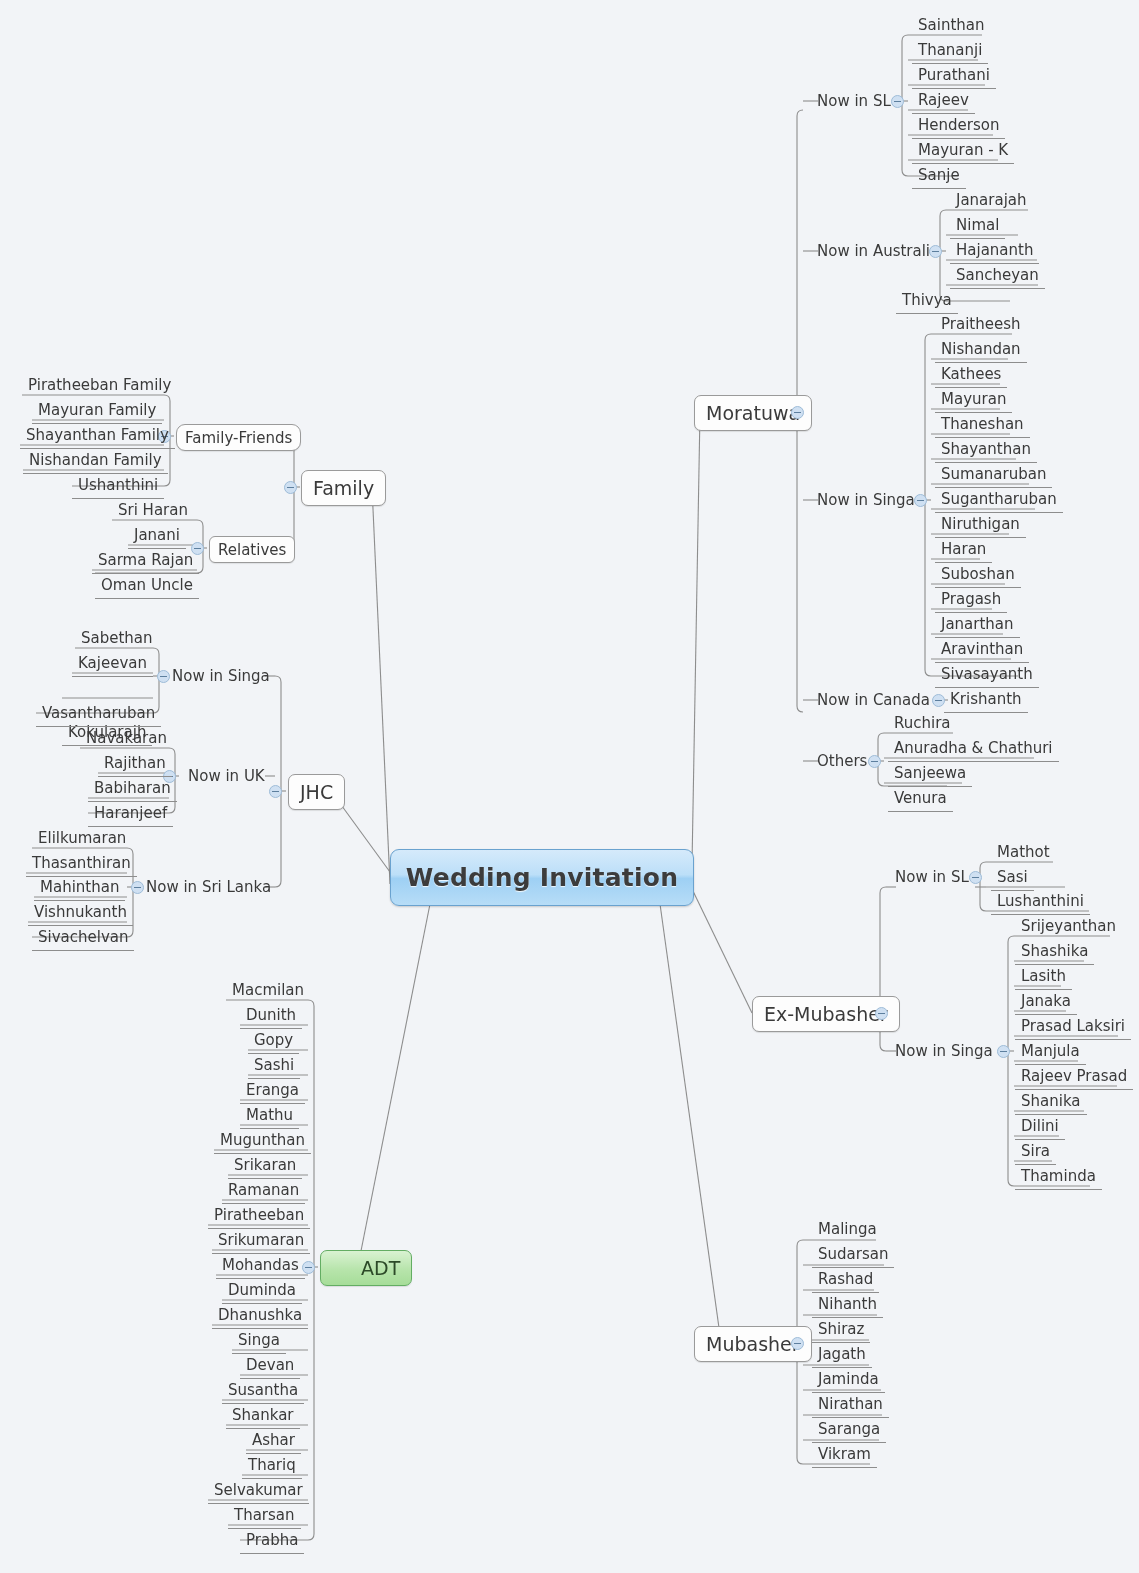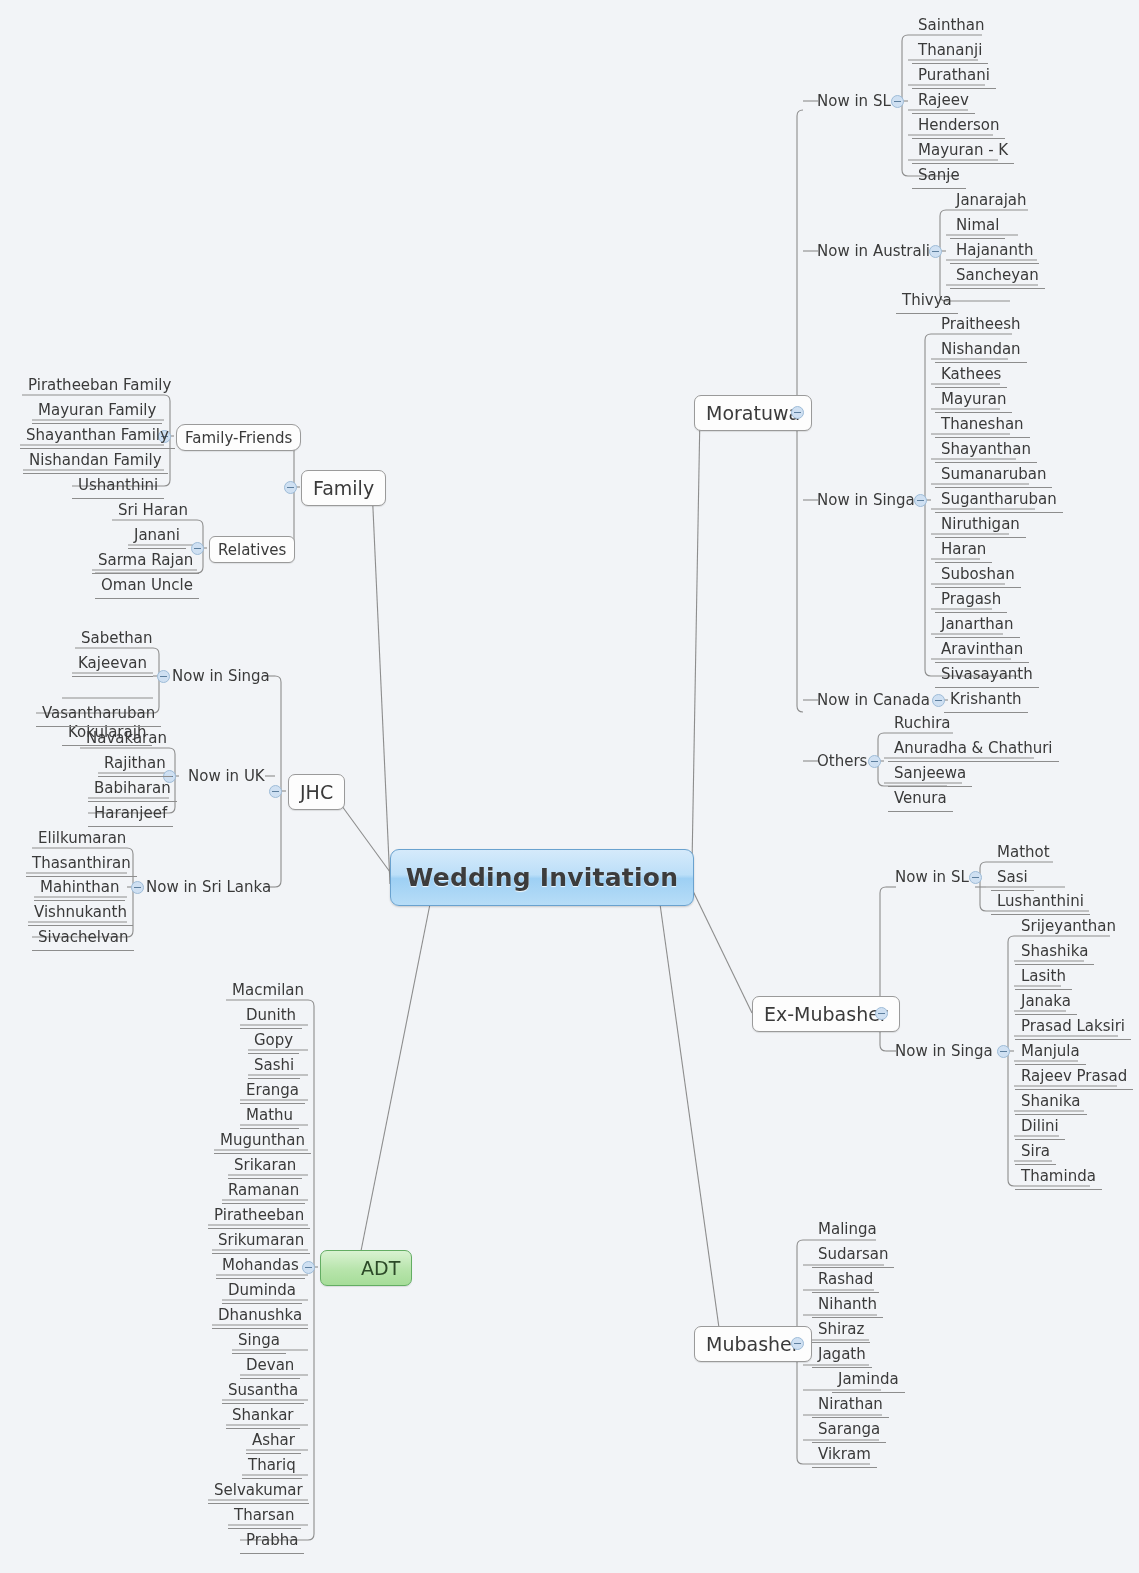--- a/index.html
+++ b/index.html
@@ -401,18 +401,18 @@
   <div class="node leaf ul" style="left:1015px;top:1165px;">Thaminda</div>
 
   <div class="node branch" style="left:694px;top:1326px;">Mubasher</div>
   <div class="toggle" style="left:791px;top:1337px;"></div>
   <div class="node leaf" style="left:812px;top:1218px;">Malinga</div>
   <div class="node leaf ul" style="left:812px;top:1243px;">Sudarsan</div>
   <div class="node leaf ul" style="left:812px;top:1268px;">Rashad</div>
   <div class="node leaf ul" style="left:812px;top:1293px;text-align:center;">Nihanth</div>
   <div class="node leaf ul" style="left:812px;top:1318px;">Shiraz</div>
   <div class="node leaf ul" style="left:812px;top:1343px;">Jagath</div>
-  <div class="node leaf ul" style="left:812px;top:1368px;margin-left:20px;">Jaminda</div>
+  <div class="node leaf ul" style="left:812px;top:1368px;">Jaminda</div>
   <div class="node leaf ul" style="left:812px;top:1393px;">Nirathan</div>
   <div class="node leaf ul" style="left:812px;top:1418px;">Saranga</div>
   <div class="node leaf ul" style="left:812px;top:1443px;">Vikram</div>
 
 </div>
 
 </body></html>

